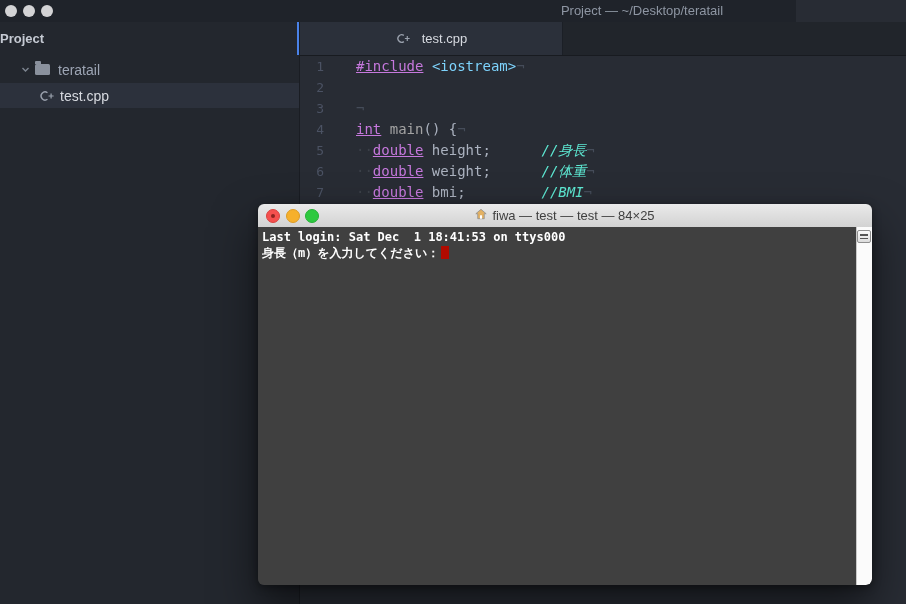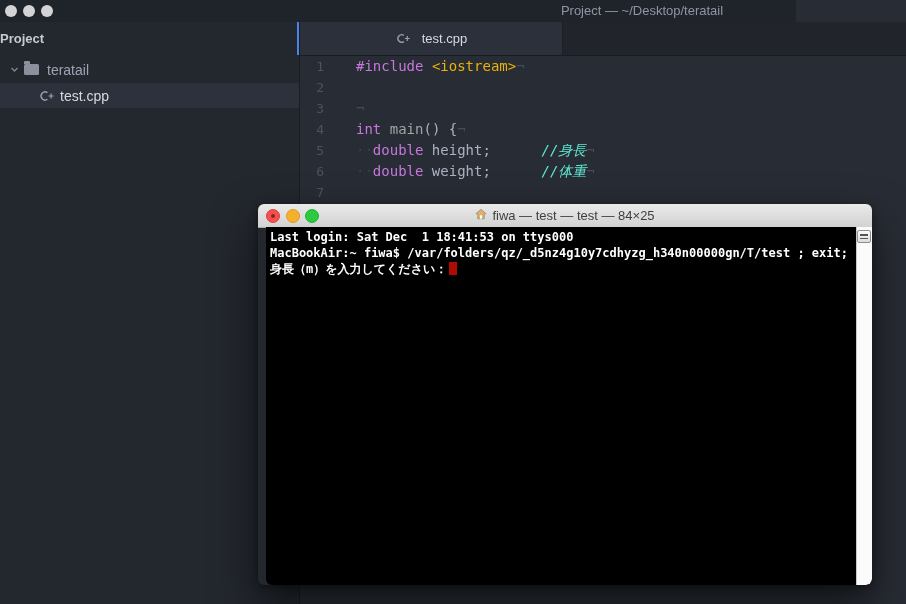--- a/index.html
+++ b/index.html
@@ -12,21 +12,21 @@
   .dim-dot{position:absolute;top:5px;width:12px;height:12px;border-radius:50%;background:#d3d3d5;}
   .win-title{position:absolute;left:488px;right:0;top:0;height:22px;line-height:22px;
              text-align:center;color:#8e96a3;font-size:13px;}
 
   .sidebar{position:absolute;left:0;top:22px;width:299px;bottom:0;background:#23272e;}
   .sidebar-header{height:33px;line-height:33px;text-align:left;color:#c5cad3;
                   font-size:13px;font-weight:bold;}
   .tree-row{position:absolute;left:0;right:0;height:25px;display:flex;align-items:center;
             color:#9da5b4;font-size:14px;}
   .tree-row.selected{background:#2c313c;color:#d7dae0;}
-  .row-teratail{top:35px;padding-left:10px;}
+  .row-teratail{top:35px;padding-left:21px;}
   .row-testcpp{top:61px;padding-left:38px;}
   .chev{margin-right:5px;display:inline-flex;}
   .folder{width:15px;height:11px;background:#8a919d;border-radius:1.5px;position:relative;
           margin-right:8px;flex:0 0 auto;}
   .folder::before{content:"";position:absolute;top:-3px;left:0;width:6px;height:3px;
                   background:#8a919d;border-radius:1px 1px 0 0;}
   .cppicon{display:inline-flex;margin-right:6px;flex:0 0 auto;}
 
   .pane-accent{position:absolute;left:297px;top:22px;width:3px;height:33px;background:#4a82e8;}
   .pane-border{position:absolute;left:299px;top:22px;width:1px;bottom:0;background:#1a1d23;}
@@ -35,22 +35,22 @@
           border-bottom:1px solid #181b20;}
   .tab{position:absolute;left:0;top:0;width:262px;height:33px;background:#2b303a;
        border-right:1px solid #1b1f26;display:flex;align-items:center;justify-content:center;
        gap:6px;color:#d7dae0;font-size:13px;}
 
   .editor{position:absolute;left:300px;top:56px;right:0;bottom:0;background:#282c34;
           font-family:"DejaVu Sans Mono",monospace;font-size:14px;}
   .code-line{display:flex;height:21px;line-height:21px;}
   .ln{width:24px;text-align:right;color:#4b5263;font-size:13px;flex:0 0 auto;}
   .lc{margin-left:32px;white-space:pre;color:#abb2bf;}
-  .tok-kw{color:#c678dd;}
-  .tok-str{color:#eab308;}
+  .tok-kw{color:#c678dd;text-decoration:underline;}
+  .tok-str{color:#7dd3fc;}
   .tok-type{color:#d19a66;}
   .tok-fn{color:#a3a3a3;}
   .tok-plain{color:#abb2bf;}
   .tok-com{color:#5eead4;font-style:italic;}
   .tok-inv{color:#454c59;}
   .tok-ws{color:#3b4048;}
 
   
   .terminal{position:absolute;left:258px;top:204px;width:614px;height:381px;border-radius:6px;
             box-shadow:0 22px 45px rgba(0,0,0,.55),0 2px 8px rgba(0,0,0,.4);}
@@ -58,22 +58,22 @@
                  background:linear-gradient(#eaeaea,#d2d2d2);border-bottom:1px solid #a9a9a9;}
   .tl{position:absolute;top:5px;width:12px;height:12px;border-radius:50%;}
   .tl-red{left:8px;background:#f5504e;border:0.5px solid #d9423f;}
   .tl-red::after{content:"";position:absolute;left:4px;top:4px;width:4px;height:4px;
                  border-radius:50%;background:#8c2420;}
   .tl-yellow{left:28px;background:#f6b02c;border:0.5px solid #dd9b23;}
   .tl-green{left:47px;background:#2dc93f;border:0.5px solid #24b135;}
   .term-title{position:absolute;left:60px;right:60px;top:0;height:23px;line-height:23px;
               text-align:center;color:#3f3f3f;font-size:13px;display:flex;align-items:center;
               justify-content:center;gap:5px;}
-  .term-body{position:absolute;left:0;top:23px;right:0;bottom:0;background:#000000;
-             border-radius:0 0 6px 6px;overflow:hidden;margin-left:8px;}
+  .term-body{position:absolute;left:0;top:23px;right:0;bottom:0;background:#404040;
+             border-radius:0 0 6px 6px;overflow:hidden;}
   .term-output{position:absolute;left:4px;top:2px;right:18px;
                font-family:"DejaVu Sans Mono",monospace;font-size:12px;font-weight:bold;
                color:#ffffff;line-height:16px;white-space:pre-wrap;word-break:break-all;}
   .term-cursor{display:inline-block;width:8px;height:13px;background:#b00b00;
                vertical-align:-2px;margin-left:2px;}
   .term-scrollbar{position:absolute;right:0;top:0;width:15px;bottom:0;background:#fbfbfb;
                   border-left:1px solid #c9c9c9;border-radius:0 0 6px 0;}
   .split-btn{position:absolute;right:1px;top:3px;width:12px;height:11px;border:1px solid #8f8f8f;
              border-radius:2px;background:linear-gradient(#fafafa,#dcdcdc);}
   .split-btn::before,.split-btn::after{content:"";position:absolute;left:2px;right:2px;height:1.5px;
@@ -152,40 +152,41 @@
         <div class="code-line">
           <div class="ln">5</div>
           <div class="lc"><span class="tok-ws">··</span><span class="tok-kw">double</span><span class="tok-plain"> height;</span><span class="tok-plain">      </span><span class="tok-com">//身長</span><span class="tok-inv">¬</span></div>
         </div>
         <div class="code-line">
           <div class="ln">6</div>
           <div class="lc"><span class="tok-ws">··</span><span class="tok-kw">double</span><span class="tok-plain"> weight;</span><span class="tok-plain">      </span><span class="tok-com">//体重</span><span class="tok-inv">¬</span></div>
         </div>
         <div class="code-line">
           <div class="ln">7</div>
+          <div class="lc"><span class="tok-ws">··</span><span class="tok-kw">double</span><span class="tok-plain"> bmi;</span><span class="tok-plain">         </span><span class="tok-com">//BMI</span><span class="tok-inv">¬</span></div>
         </div>
       </div>
   </div>
 
   <div class="terminal">
     <div class="term-titlebar">
       <span class="tl tl-red"></span>
       <span class="tl tl-yellow"></span>
       <span class="tl tl-green"></span>
       <div class="term-title">
         <span>
           <svg width="12" height="12" viewBox="0 0 14 13">
               <path d="M7 1 L13 6.2 H10.8 V12 H3.2 V6.2 H1 Z" fill="#e3b163" stroke="#8e8e8e" stroke-width="0.9"></path>
               <rect x="5.8" y="8" width="2.4" height="4" fill="#fff"></rect>
             </svg>
         </span>
         <span>fiwa — test — test — 84×25</span>
       </div>
     </div>
     <div class="term-body">
-      <div class="term-output"><div>Last login: Sat Dec  1 18:41:53 on ttys000</div><div>MacBookAir:~ fiwa$ /var/folders/qz/_d5nz4g10y7cdhyzg_h340n00000gn/T/test ; exit;</div><div>身長（m）を入力してください：<span class="term-cursor"></span></div></div>
+      <div class="term-output"><div>Last login: Sat Dec  1 18:41:53 on ttys000</div><div>身長（m）を入力してください：<span class="term-cursor"></span></div></div>
       <div class="term-scrollbar">
         <div class="split-btn"></div>
       </div>
     </div>
   </div>
 
 </div>
 
 </body></html>

